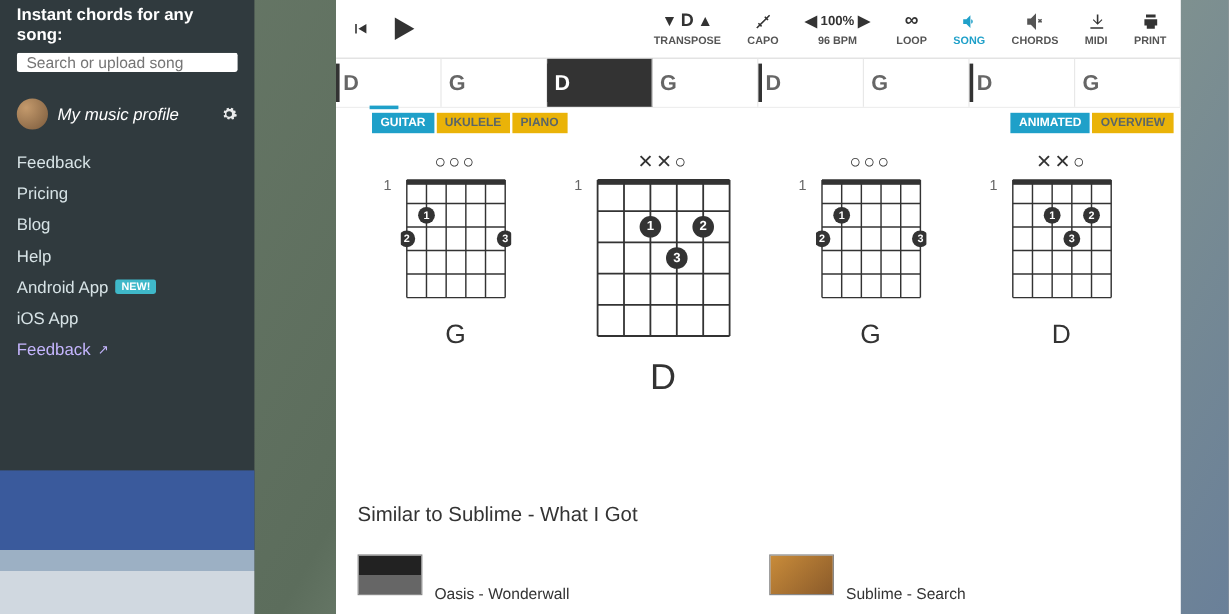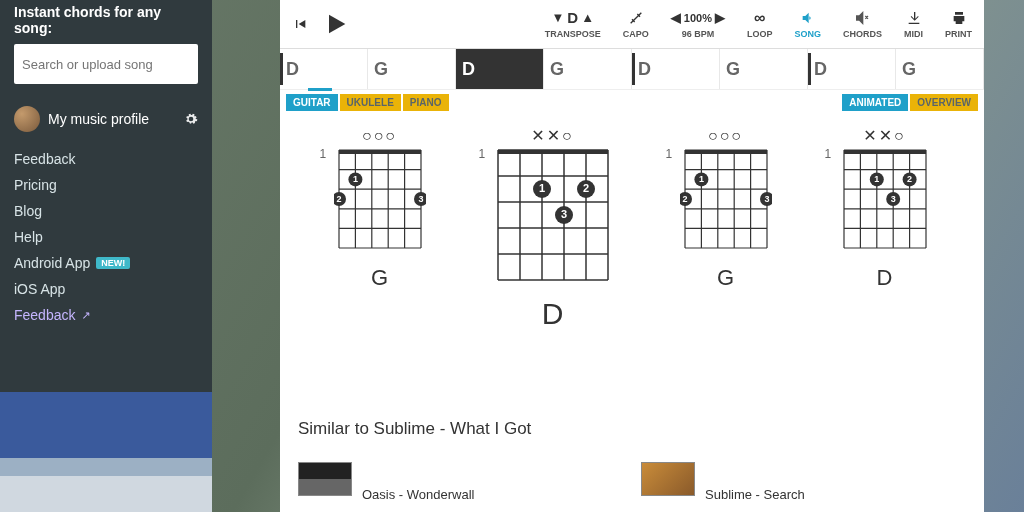--- a/index.html
+++ b/index.html
@@ -1,24 +1,24 @@
 <!DOCTYPE html>
 <html><head>
 <meta charset="utf-8">
 <style>
 * { margin: 0; padding: 0; box-sizing: border-box; font-family: -apple-system, BlinkMacSystemFont, "Segoe UI", Arial, sans-serif; }
 body { width: 1024px; height: 512px; overflow: hidden; background: #888; position: relative; }
 .bg { position: absolute; inset: 0; background: linear-gradient(120deg,#6a7a6a,#5c6d5c 40%,#8a9a8a 60%,#6a8099); z-index: 0; }
 .sidebar { position: absolute; left: 0; top: 0; width: 212px; height: 100%; background: rgba(45,55,60,0.95); color: #fff; padding: 0 14px; z-index: 2; }
 .sidebar h3 { font-size: 14px; font-weight: 600; padding: 4px 0 8px; }
-.searchbox { display: flex; background: #eab308; border-radius: 2px; overflow: hidden; height: 40px; }
+.searchbox { display: flex; background: #eab308; border-radius: 2px; overflow: hidden; height: 16px; }
 .searchbox input { flex: 1; border: none; padding: 0 8px; font-size: 13px; color: #666; outline: none; }
 .profile { display: flex; align-items: center; gap: 8px; margin: 22px 0 14px; }
 .avatar { width: 26px; height: 26px; border-radius: 50%; background: radial-gradient(circle at 30% 30%, #c49a6c, #7a5a3c); }
-.profile .name { flex: 1; font-size: 14px; }
+.profile .name { flex: 1; font-size: 14px; font-style: italic; }
 .gear { width: 14px; height: 14px; cursor: pointer; }
 .nav { list-style: none; }
 .nav li { font-size: 14px; padding: 5px 0; color: #d7e3e6; cursor: pointer; display: flex; align-items: center; gap: 6px; }
 .nav li.fb { color: #c4b5fd; }
 .badge { background: #3fb8c9; color: #fff; font-size: 9px; padding: 1px 5px; border-radius: 2px; font-weight: 600; }
 .ext { font-size: 11px; }
 .video { position: absolute; left: 0; bottom: 0; width: 212px; height: 120px; background: linear-gradient(#3a5a9c 0 55%, #9cb0c4 55% 70%, #d0d8e0 70%); z-index: 3; }
 
 .main { position: absolute; left: 280px; top: 0; right: 40px; bottom: 0; background: #fff; z-index: 2; display: flex; flex-direction: column; }
 .toolbar { height: 48px; display: flex; align-items: center; padding: 0 12px; gap: 4px; }
@@ -30,21 +30,21 @@
 
 .timeline { height: 42px; border-top: 1px solid #ddd; border-bottom: 1px solid #eee; display: flex; position: relative; }
 .tl-cell { flex: 1; border-right: 1px solid #e8e8e8; display: flex; align-items: center; padding-left: 6px; font-size: 18px; font-weight: 600; color: #666; position: relative; }
 .tl-cell .bar { position: absolute; left: 0; top: 4px; bottom: 4px; width: 3px; background: #333; }
 .tl-cell.active { background: #333; color: #fff; }
 .progress { position: absolute; left: 28px; bottom: -2px; width: 24px; height: 3px; background: #1fa0c9; }
 
 .tabs-row { display: flex; align-items: center; padding: 4px 6px; gap: 4px; }
 .tabs-row .sp { flex: 1; }
 .tab { font-size: 10px; font-weight: 700; padding: 3px 7px; background: #eab308; color: #5a6568; cursor: pointer; }
-.tab.active { background: #1fa0c9; color: #fff; }
+.tab.active { background: #1fa0c9; color: #fff; margin-left: 24px; }
 
 .diagrams { flex: 1; display: flex; align-items: flex-start; justify-content: space-around; padding: 10px 20px 0; }
 .chord { display: flex; flex-direction: column; align-items: center; }
 .chord .open { font-size: 16px; letter-spacing: 2px; height: 20px; display: flex; align-items: flex-end; font-weight: 300; color: #333; }
 .chord .cname { font-size: 22px; margin-top: 8px; color: #333; }
 .fretboard { position: relative; }
 .fret-num { position: absolute; left: -14px; top: 2px; font-size: 12px; color: #666; }
 
 .similar { padding: 0 18px 10px; }
 .similar h4 { font-size: 17px; font-weight: 400; color: #333; margin-bottom: 16px; }

